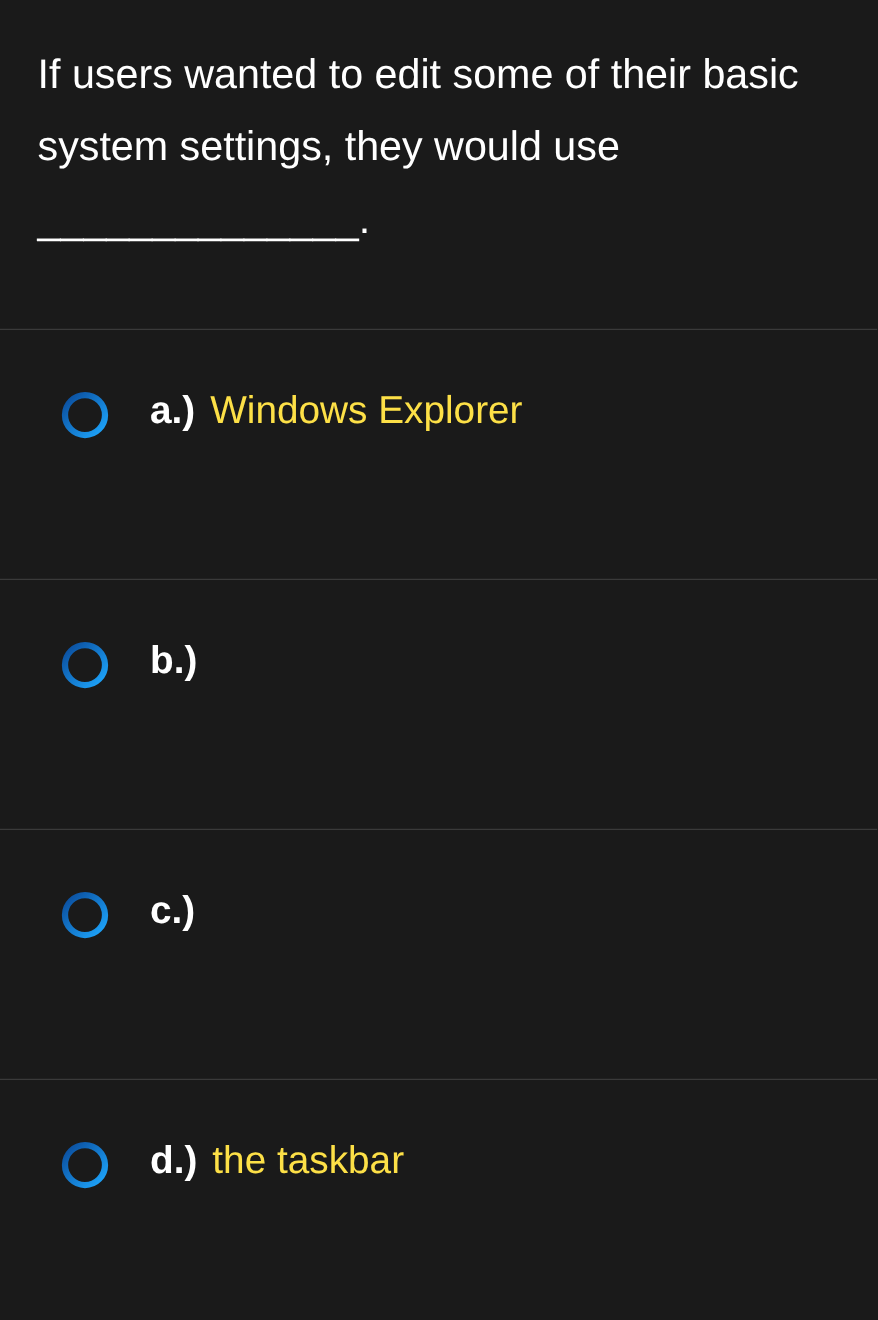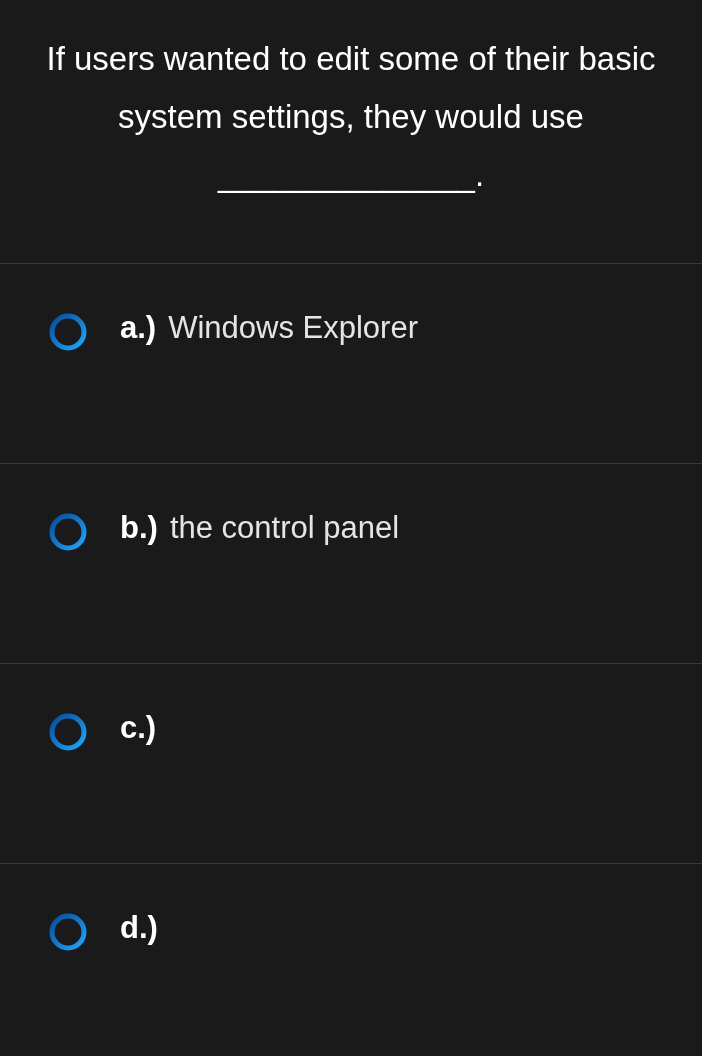--- a/index.html
+++ b/index.html
@@ -12,21 +12,20 @@
     overflow: hidden;
   }
   .question-block {
     padding: 30px 30px 60px 30px;
   }
   .question-text {
     font-size: 33px;
     line-height: 1.75;
     color: #ffffff;
     font-weight: 400;
-    text-align: center;
   }
   .options {
     display: flex;
     flex-direction: column;
   }
   .option-row {
     border-top: 1px solid #3a3a3a;
     height: 200px;
     display: flex;
     align-items: flex-start;
@@ -54,21 +53,21 @@
     line-height: 1.4;
     display: flex;
     gap: 12px;
   }
   .option-key {
     font-weight: 700;
     color: #ffffff;
   }
   .option-text {
     font-weight: 400;
-    color: #e5e5e5;
+    color: #fde047;
   }
 </style>
 </head>
 <body>
 
 <div class="question-block">
   <div class="question-text">If users wanted to edit some of their basic system settings, they would use ______________.</div>
 </div>
 
 <div class="options">
@@ -92,21 +91,20 @@
   </div>
 
   <div class="option-row">
     <span class="radio-outer">
       <svg viewBox="0 0 40 40">
         <circle cx="20" cy="20" r="16" fill="none" stroke="url(#g1)" stroke-width="5"></circle>
       </svg>
     </span>
     <span class="option-label">
       <span class="option-key">b.)</span>
-      <span class="option-text">the control panel</span>
     </span>
   </div>
 
   <div class="option-row">
     <span class="radio-outer">
       <svg viewBox="0 0 40 40">
         <circle cx="20" cy="20" r="16" fill="none" stroke="url(#g1)" stroke-width="5"></circle>
       </svg>
     </span>
     <span class="option-label">
@@ -115,16 +113,17 @@
   </div>
 
   <div class="option-row">
     <span class="radio-outer">
       <svg viewBox="0 0 40 40">
         <circle cx="20" cy="20" r="16" fill="none" stroke="url(#g1)" stroke-width="5"></circle>
       </svg>
     </span>
     <span class="option-label">
       <span class="option-key">d.)</span>
+      <span class="option-text">the taskbar</span>
     </span>
   </div>
 
 </div>
 
 </body></html>

